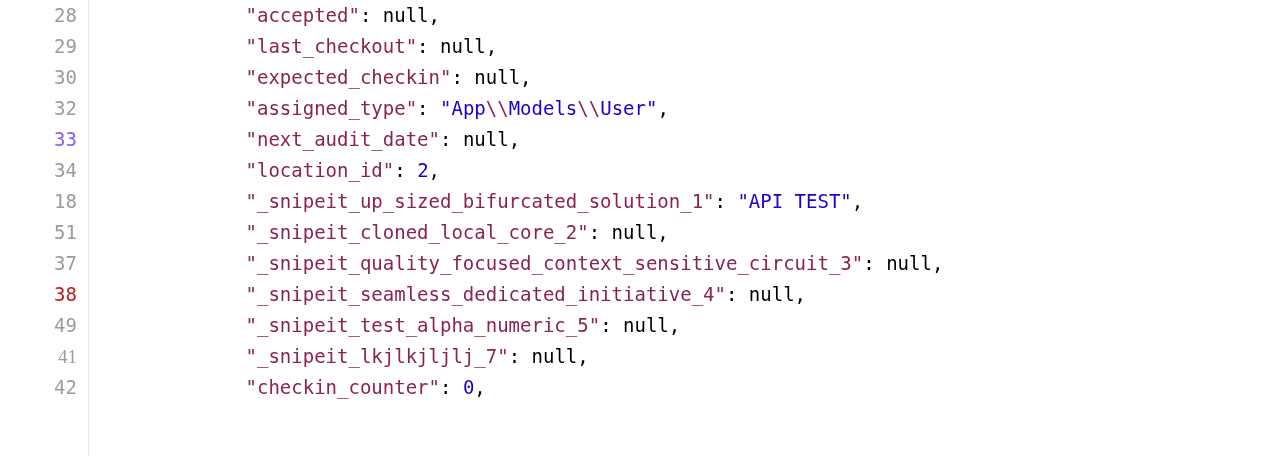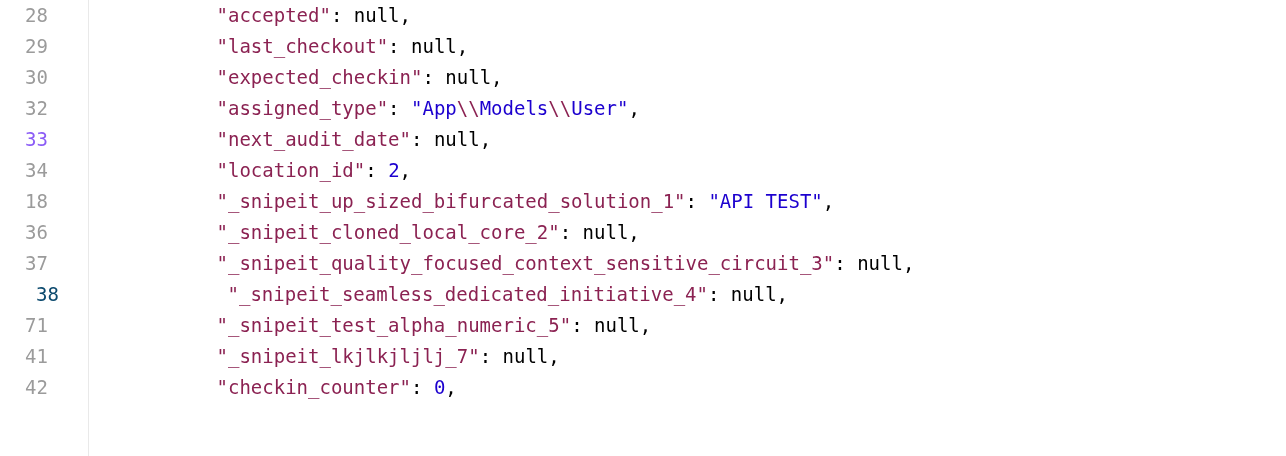--- a/index.html
+++ b/index.html
@@ -34,20 +34,21 @@
   .code-lines {
     position: absolute;
     left: 0;
     top: 0;
     width: 1286px;
   }
   .line {
     display: flex;
     height: 31px;
     white-space: pre;
+    padding-left: 29px;
   }
   .num {
     flex: 0 0 48px;
     text-align: right;
     font-weight: normal;
   }
   .txt {
     padding-left: 77px;
     white-space: pre;
     font-weight: normal;
@@ -59,20 +60,20 @@
 <div class="editor">
   <div class="gutter-separator" style="background: rgb(233, 233, 233);"></div>
   <div class="code-lines" id="code-lines">
       <div class="line"><div class="num" style="color: rgb(155, 155, 155);">28</div><div class="txt"><span style="color: rgb(0, 0, 0);">        </span><span style="color: rgb(139, 34, 82);">"accepted"</span><span style="color: rgb(0, 0, 0);">: </span><span style="color: rgb(0, 0, 0);">null</span><span style="color: rgb(0, 0, 0);">,</span></div></div>
       <div class="line"><div class="num" style="color: rgb(155, 155, 155);">29</div><div class="txt"><span style="color: rgb(0, 0, 0);">        </span><span style="color: rgb(139, 34, 82);">"last_checkout"</span><span style="color: rgb(0, 0, 0);">: </span><span style="color: rgb(0, 0, 0);">null</span><span style="color: rgb(0, 0, 0);">,</span></div></div>
       <div class="line"><div class="num" style="color: rgb(155, 155, 155);">30</div><div class="txt"><span style="color: rgb(0, 0, 0);">        </span><span style="color: rgb(139, 34, 82);">"expected_checkin"</span><span style="color: rgb(0, 0, 0);">: </span><span style="color: rgb(0, 0, 0);">null</span><span style="color: rgb(0, 0, 0);">,</span></div></div>
       <div class="line"><div class="num" style="color: rgb(155, 155, 155);">32</div><div class="txt"><span style="color: rgb(0, 0, 0);">        </span><span style="color: rgb(139, 34, 82);">"assigned_type"</span><span style="color: rgb(0, 0, 0);">: </span><span style="color: rgb(28, 0, 207);">"App</span><span style="color: rgb(139, 34, 82);">\\</span><span style="color: rgb(28, 0, 207);">Models</span><span style="color: rgb(139, 34, 82);">\\</span><span style="color: rgb(28, 0, 207);">User"</span><span style="color: rgb(0, 0, 0);">,</span></div></div>
       <div class="line"><div class="num" style="color: #8b5cf6;">33</div><div class="txt"><span style="color: rgb(0, 0, 0);">        </span><span style="color: rgb(139, 34, 82);">"next_audit_date"</span><span style="color: rgb(0, 0, 0);">: </span><span style="color: rgb(0, 0, 0);">null</span><span style="color: rgb(0, 0, 0);">,</span></div></div>
       <div class="line"><div class="num" style="color: rgb(155, 155, 155);">34</div><div class="txt"><span style="color: rgb(0, 0, 0);">        </span><span style="color: rgb(139, 34, 82);">"location_id"</span><span style="color: rgb(0, 0, 0);">: </span><span style="color: rgb(28, 0, 207);">2</span><span style="color: rgb(0, 0, 0);">,</span></div></div>
       <div class="line"><div class="num" style="color: rgb(155, 155, 155);">18</div><div class="txt"><span style="color: rgb(0, 0, 0);">        </span><span style="color: rgb(139, 34, 82);">"_snipeit_up_sized_bifurcated_solution_1"</span><span style="color: rgb(0, 0, 0);">: </span><span style="color: rgb(28, 0, 207);">"API TEST"</span><span style="color: rgb(0, 0, 0);">,</span></div></div>
-      <div class="line"><div class="num" style="color: rgb(155, 155, 155);">36</div><div class="txt"><span style="color: rgb(0, 0, 0);">        </span><span style="color: rgb(139, 34, 82);">"_snipeit_cloned_local_core_2"</span><span style="color: rgb(0, 0, 0);">: </span><span style="color: rgb(0, 0, 0);">null</span><span style="color: rgb(0, 0, 0);">,</span></div></div>
+      <div class="line"><div class="num" style="color: rgb(155, 155, 155);">51</div><div class="txt"><span style="color: rgb(0, 0, 0);">        </span><span style="color: rgb(139, 34, 82);">"_snipeit_cloned_local_core_2"</span><span style="color: rgb(0, 0, 0);">: </span><span style="color: rgb(0, 0, 0);">null</span><span style="color: rgb(0, 0, 0);">,</span></div></div>
       <div class="line"><div class="num" style="color: rgb(155, 155, 155);">37</div><div class="txt"><span style="color: rgb(0, 0, 0);">        </span><span style="color: rgb(139, 34, 82);">"_snipeit_quality_focused_context_sensitive_circuit_3"</span><span style="color: rgb(0, 0, 0);">: </span><span style="color: rgb(0, 0, 0);">null</span><span style="color: rgb(0, 0, 0);">,</span></div></div>
-      <div class="line"><div class="num" style="color: #0c4a6e; margin-left: 11px;">38</div><div class="txt"><span style="color: rgb(0, 0, 0);">        </span><span style="color: rgb(139, 34, 82);">"_snipeit_seamless_dedicated_initiative_4"</span><span style="color: rgb(0, 0, 0);">: </span><span style="color: rgb(0, 0, 0);">null</span><span style="color: rgb(0, 0, 0);">,</span></div></div>
-      <div class="line"><div class="num" style="color: rgb(155, 155, 155);">71</div><div class="txt"><span style="color: rgb(0, 0, 0);">        </span><span style="color: rgb(139, 34, 82);">"_snipeit_test_alpha_numeric_5"</span><span style="color: rgb(0, 0, 0);">: </span><span style="color: rgb(0, 0, 0);">null</span><span style="color: rgb(0, 0, 0);">,</span></div></div>
-      <div class="line"><div class="num" style="color: rgb(155, 155, 155);">41</div><div class="txt"><span style="color: rgb(0, 0, 0);">        </span><span style="color: rgb(139, 34, 82);">"_snipeit_lkjlkjljlj_7"</span><span style="color: rgb(0, 0, 0);">: </span><span style="color: rgb(0, 0, 0);">null</span><span style="color: rgb(0, 0, 0);">,</span></div></div>
+      <div class="line"><div class="num" style="color: #b91c1c;">38</div><div class="txt"><span style="color: rgb(0, 0, 0);">        </span><span style="color: rgb(139, 34, 82);">"_snipeit_seamless_dedicated_initiative_4"</span><span style="color: rgb(0, 0, 0);">: </span><span style="color: rgb(0, 0, 0);">null</span><span style="color: rgb(0, 0, 0);">,</span></div></div>
+      <div class="line"><div class="num" style="color: rgb(155, 155, 155);">49</div><div class="txt"><span style="color: rgb(0, 0, 0);">        </span><span style="color: rgb(139, 34, 82);">"_snipeit_test_alpha_numeric_5"</span><span style="color: rgb(0, 0, 0);">: </span><span style="color: rgb(0, 0, 0);">null</span><span style="color: rgb(0, 0, 0);">,</span></div></div>
+      <div class="line"><div class="num" style="color: rgb(155, 155, 155); font-family: Liberation Serif, serif;">41</div><div class="txt"><span style="color: rgb(0, 0, 0);">        </span><span style="color: rgb(139, 34, 82);">"_snipeit_lkjlkjljlj_7"</span><span style="color: rgb(0, 0, 0);">: </span><span style="color: rgb(0, 0, 0);">null</span><span style="color: rgb(0, 0, 0);">,</span></div></div>
       <div class="line"><div class="num" style="color: rgb(155, 155, 155);">42</div><div class="txt"><span style="color: rgb(0, 0, 0);">        </span><span style="color: rgb(139, 34, 82);">"checkin_counter"</span><span style="color: rgb(0, 0, 0);">: </span><span style="color: rgb(28, 0, 207);">0</span><span style="color: rgb(0, 0, 0);">,</span></div></div>
     </div>
 </div>
 
 </body></html>

